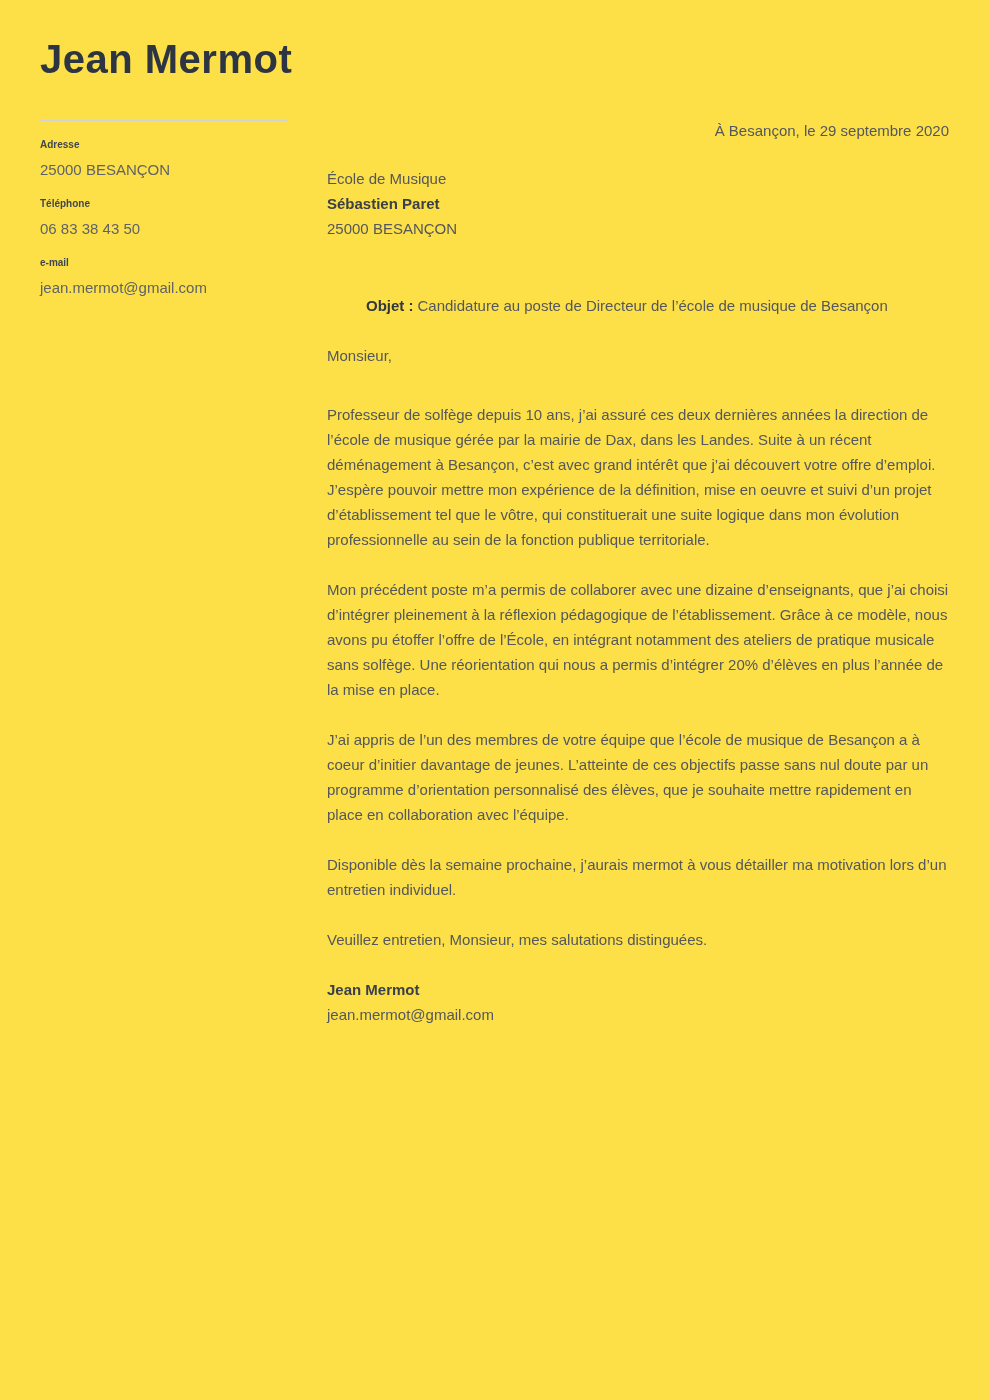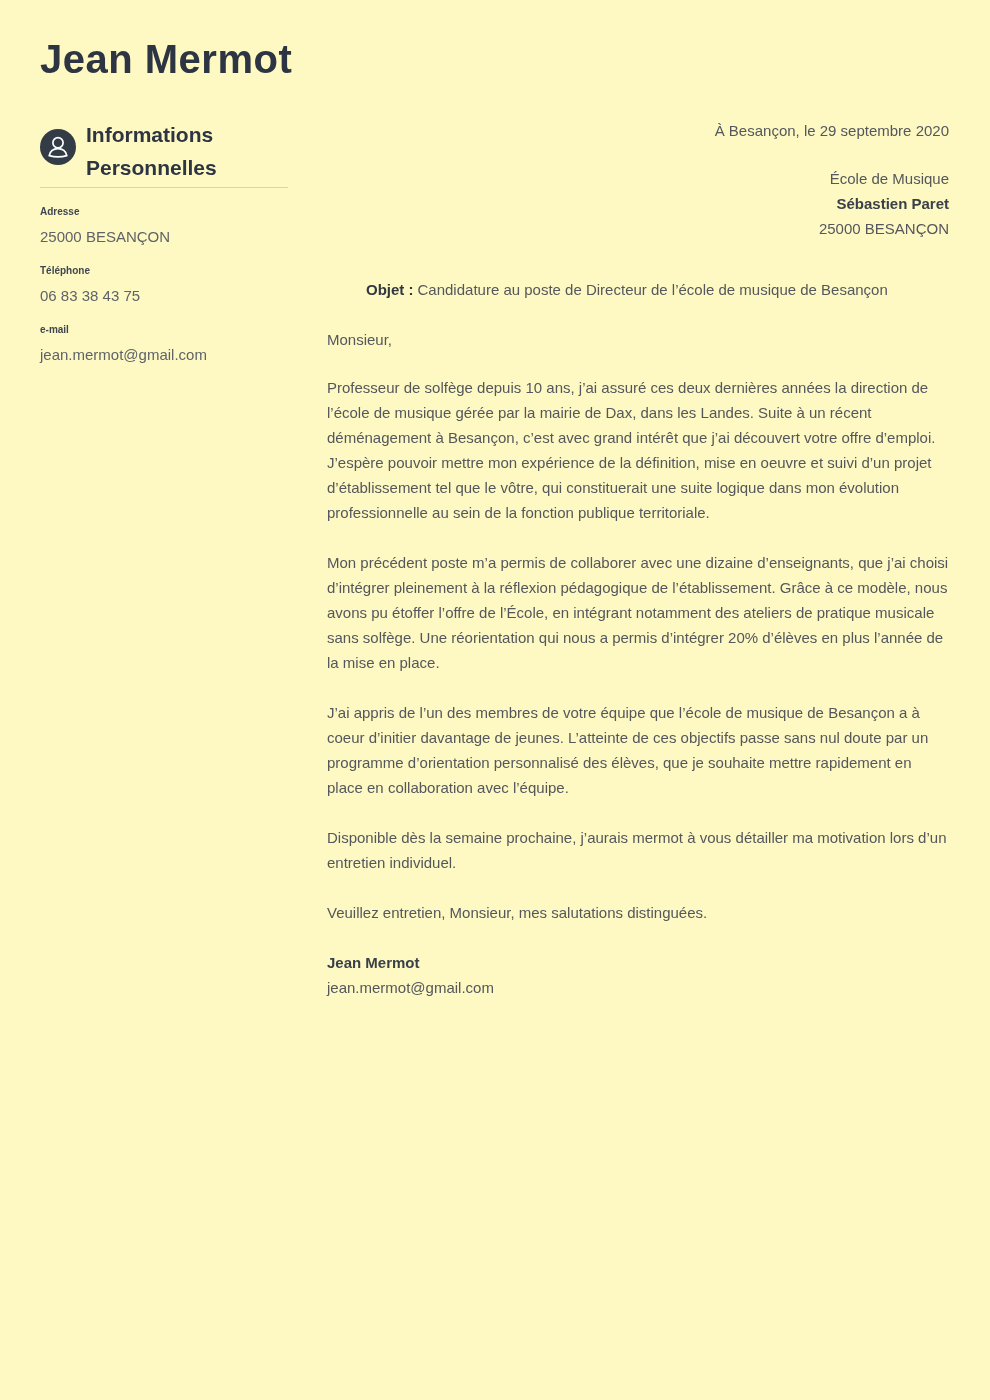--- a/index.html
+++ b/index.html
@@ -4,21 +4,21 @@
 <style>
   * { margin: 0; padding: 0; box-sizing: border-box; }
   html, body { background: #ffffff; }
   body { font-family: "Liberation Sans", "DejaVu Sans", sans-serif; }
 
   .page {
     position: relative;
     width: 990px;
     height: 1400px;
     margin: 0 auto;
-    background: #fef9c3;
+    background: #fde047;
     overflow: hidden;
   }
 
   .doc-name {
     position: absolute;
     left: 40px;
     top: 34px;
     font-size: 40px;
     font-weight: 700;
     color: #2e3542;
@@ -75,61 +75,51 @@
   .letter {
     position: absolute;
     left: 327px;
     top: 118px;
     width: 622px;
     font-size: 15px;
     color: #54575c;
     line-height: 25px;
   }
   .date-line { text-align: right; margin-bottom: 23px; }
-  .recipient { text-align: right; margin-bottom: 36px; }
+  .recipient { margin-bottom: 52px; }
   .recipient .line { display: block; }
   .recipient .name { font-weight: 700; color: #3a404a; }
   .subject-line { margin-bottom: 25px; margin-left: 39px; }
   .subject-label { font-weight: 700; color: #31373f; }
   .subject-text { margin-left: 4px; }
-  .salutation { margin-bottom: 23px; }
+  .salutation { margin-bottom: 34px; }
   .paragraph { margin-bottom: 25px; }
   .closing { margin-bottom: 25px; }
   .signature .sig-name { font-weight: 700; color: #3a404a; display: block; }
   .signature .sig-email { display: block; }
 </style>
 </head>
 <body>
 
 <div class="page">
 
   <h1 class="doc-name">Jean Mermot</h1>
 
   <aside class="sidebar">
-    <div class="sidebar-header">
-      <span class="avatar-icon">
-        <svg width="36" height="36" viewBox="0 0 36 36" aria-hidden="true">
-          <circle cx="18" cy="18" r="18" fill="#333b47"></circle>
-          <circle cx="18" cy="13.8" r="5.1" fill="none" stroke="#ffffff" stroke-width="1.7"></circle>
-          <path d="M9.2 26.6 C 10.3 21.6, 13.7 19.6, 18 19.6 C 22.3 19.6, 25.7 21.6, 26.8 26.6 C 21 28.4, 15 28.4, 9.2 26.6 Z" fill="none" stroke="#ffffff" stroke-width="1.7" stroke-linejoin="round"></path>
-        </svg>
-      </span>
-      <h2 class="section-title">Informations Personnelles</h2>
-    </div>
 
     <hr class="sidebar-divider">
 
     <div class="sidebar-items">
       <div class="sidebar-item">
         <span class="label">Adresse</span>
         <span class="value">25000 BESANÇON</span>
       </div>
       <div class="sidebar-item">
         <span class="label">Téléphone</span>
-        <span class="value">06 83 38 43 75</span>
+        <span class="value">06 83 38 43 50</span>
       </div>
       <div class="sidebar-item">
         <span class="label">e-mail</span>
         <span class="value">jean.mermot@gmail.com</span>
       </div>
     </div>
   </aside>
 
   <main class="letter">
 

